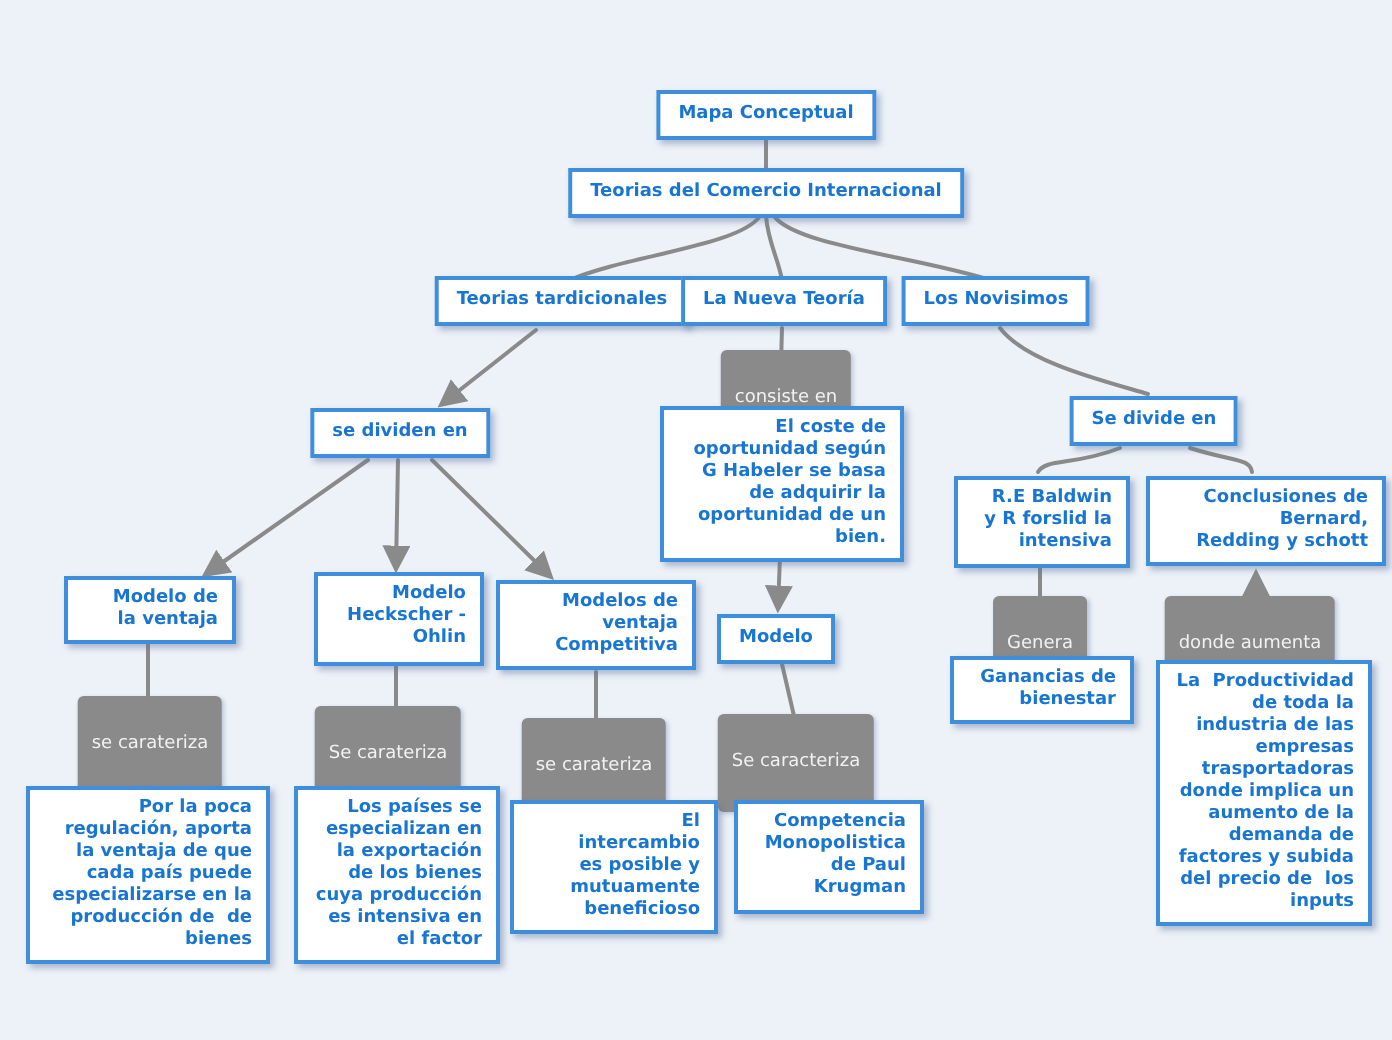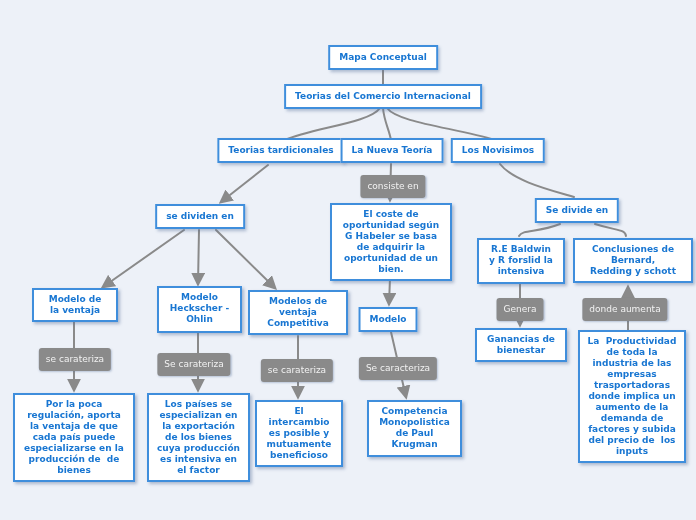--- a/index.html
+++ b/index.html
@@ -37,31 +37,31 @@
     display:flex;
     align-items:center;
     justify-content:center;
     padding:0 9px;
     white-space:nowrap;
     transform:translateX(-50%);
   }
   .block-node{
     padding:4px 7px;
     white-space:pre-wrap;
-    text-align:center;
+    text-align:right;
   }
   .edge-label{
     position:absolute;
     z-index:2;
     box-sizing:border-box;
     background:#8a8a8a;
     color:#f2f2f2;
     font-size:9px;
     line-height:11px;
-    padding:6px 7px;
+    padding:19px 7px;
     border-radius:3px;
     white-space:nowrap;
     transform:translateX(-50%);
     box-shadow:1px 1px 2px rgba(90,115,155,0.35);
   }
 </style>
 </head>
 <body>
 
 <div id="canvas">
@@ -152,21 +152,21 @@
 especializarse en la
 producción de  de
 bienes</div>
   <div class="node block-node" style="left:147px;top:393px;width:103px;min-height:85px">Los países se
 especializan en
 la exportación
 de los bienes
 cuya producción
 es intensiva en
 el factor</div>
-  <div class="node block-node" style="left:255px;top:400px;width:88px;min-height:66px">El
+  <div class="node block-node" style="left:255px;top:400px;width:104px;min-height:66px">El
 intercambio
 es posible y
 mutuamente
 beneficioso</div>
   <div class="node block-node" style="left:367px;top:400px;width:95px;min-height:57px">Competencia
 Monopolistica
 de Paul
 Krugman</div>
 
 </div>

